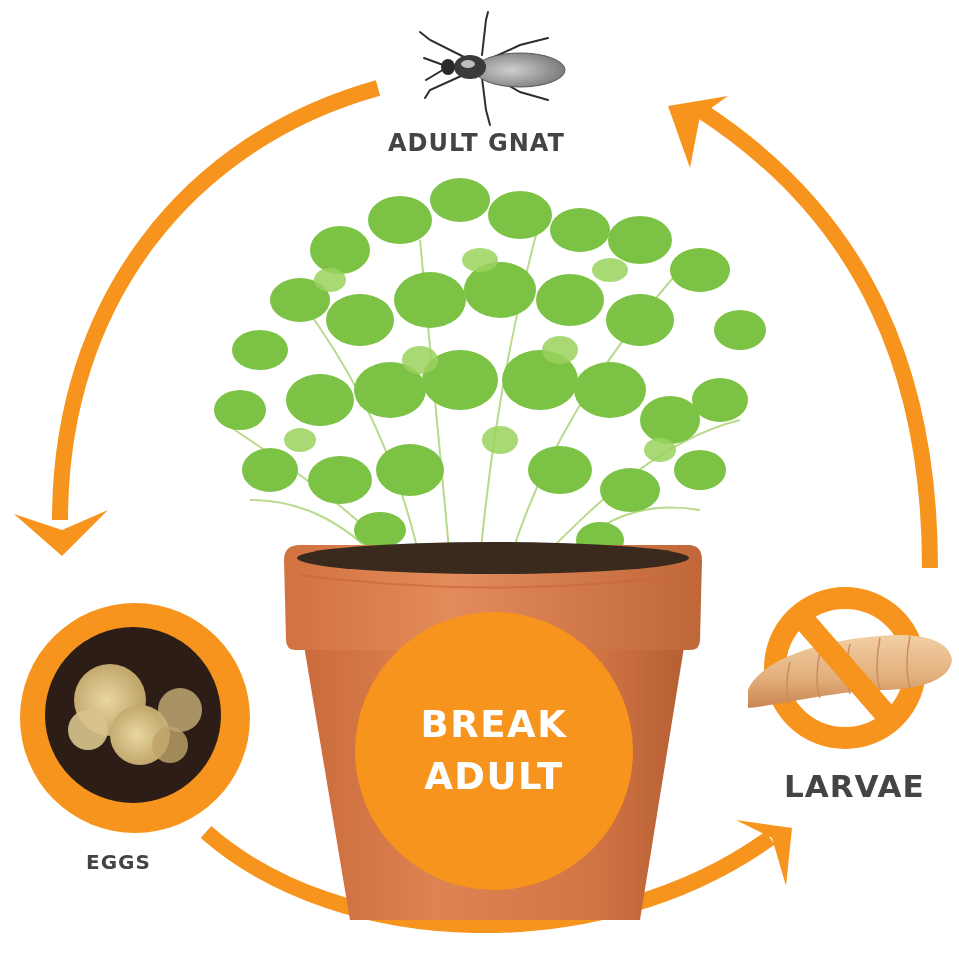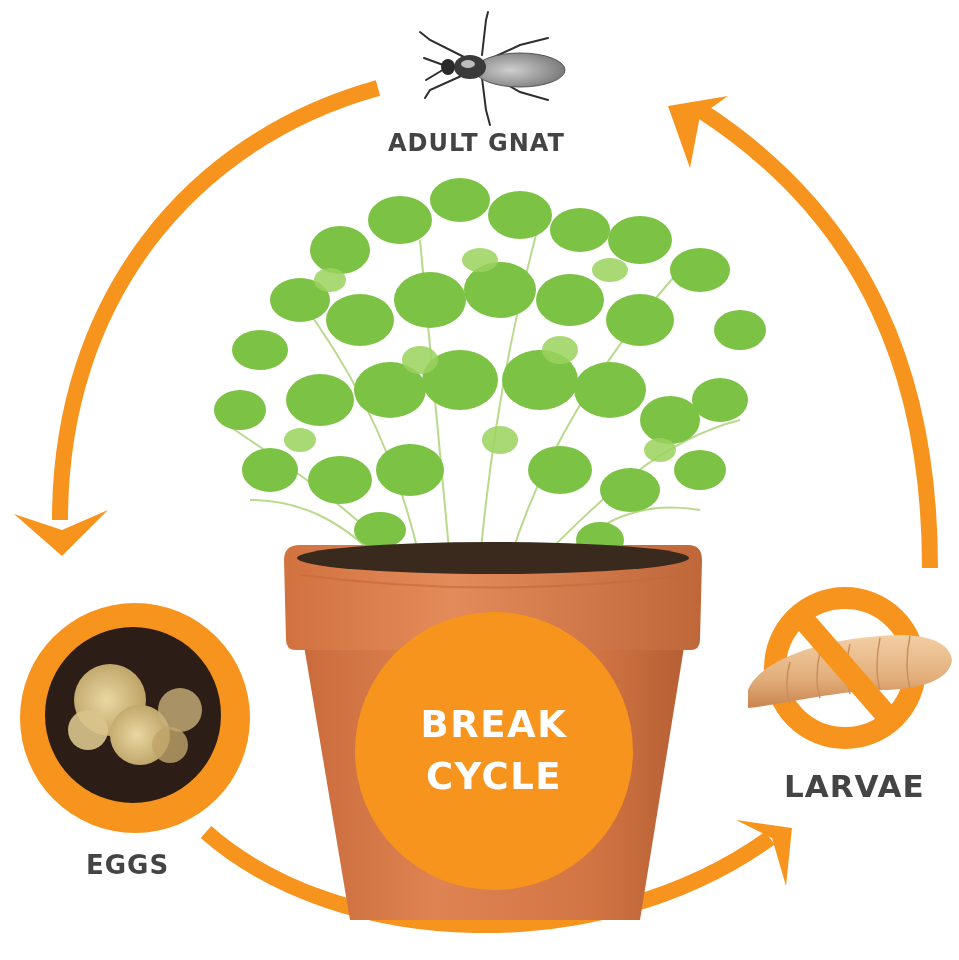--- a/index.html
+++ b/index.html
@@ -156,19 +156,19 @@
       <ellipse cx="520" cy="70" rx="45" ry="17" fill="url(#wingGrad)" stroke="#555" stroke-width="1"></ellipse>
       <ellipse cx="470" cy="67" rx="16" ry="12" fill="#3A3A3A"></ellipse>
       <ellipse cx="468" cy="64" rx="7" ry="4" fill="#BDBDBD"></ellipse>
       <ellipse cx="448" cy="67" rx="7" ry="8" fill="#2A2A2A"></ellipse>
     </g>
   </svg>
 
   <div style="position:absolute;left:355px;top:612px;width:278px;height:278px;border-radius:50%;background:#F7941D;"></div>
   <div class="center-text">
     <div>BREAK</div>
-    <div>CYCLE</div>
+    <div>ADULT</div>
   </div>
 
   <div class="label" style="left:388px;top:129px;font-size:24px;">ADULT GNAT</div>
-  <div class="label" style="left:86px;top:850px;font-size:26px;">EGGS</div>
+  <div class="label" style="left:86px;top:850px;font-size:20px;">EGGS</div>
   <div class="label" style="left:784px;top:768px;font-size:31px;">LARVAE</div>
 </div>
 
 </body></html>

